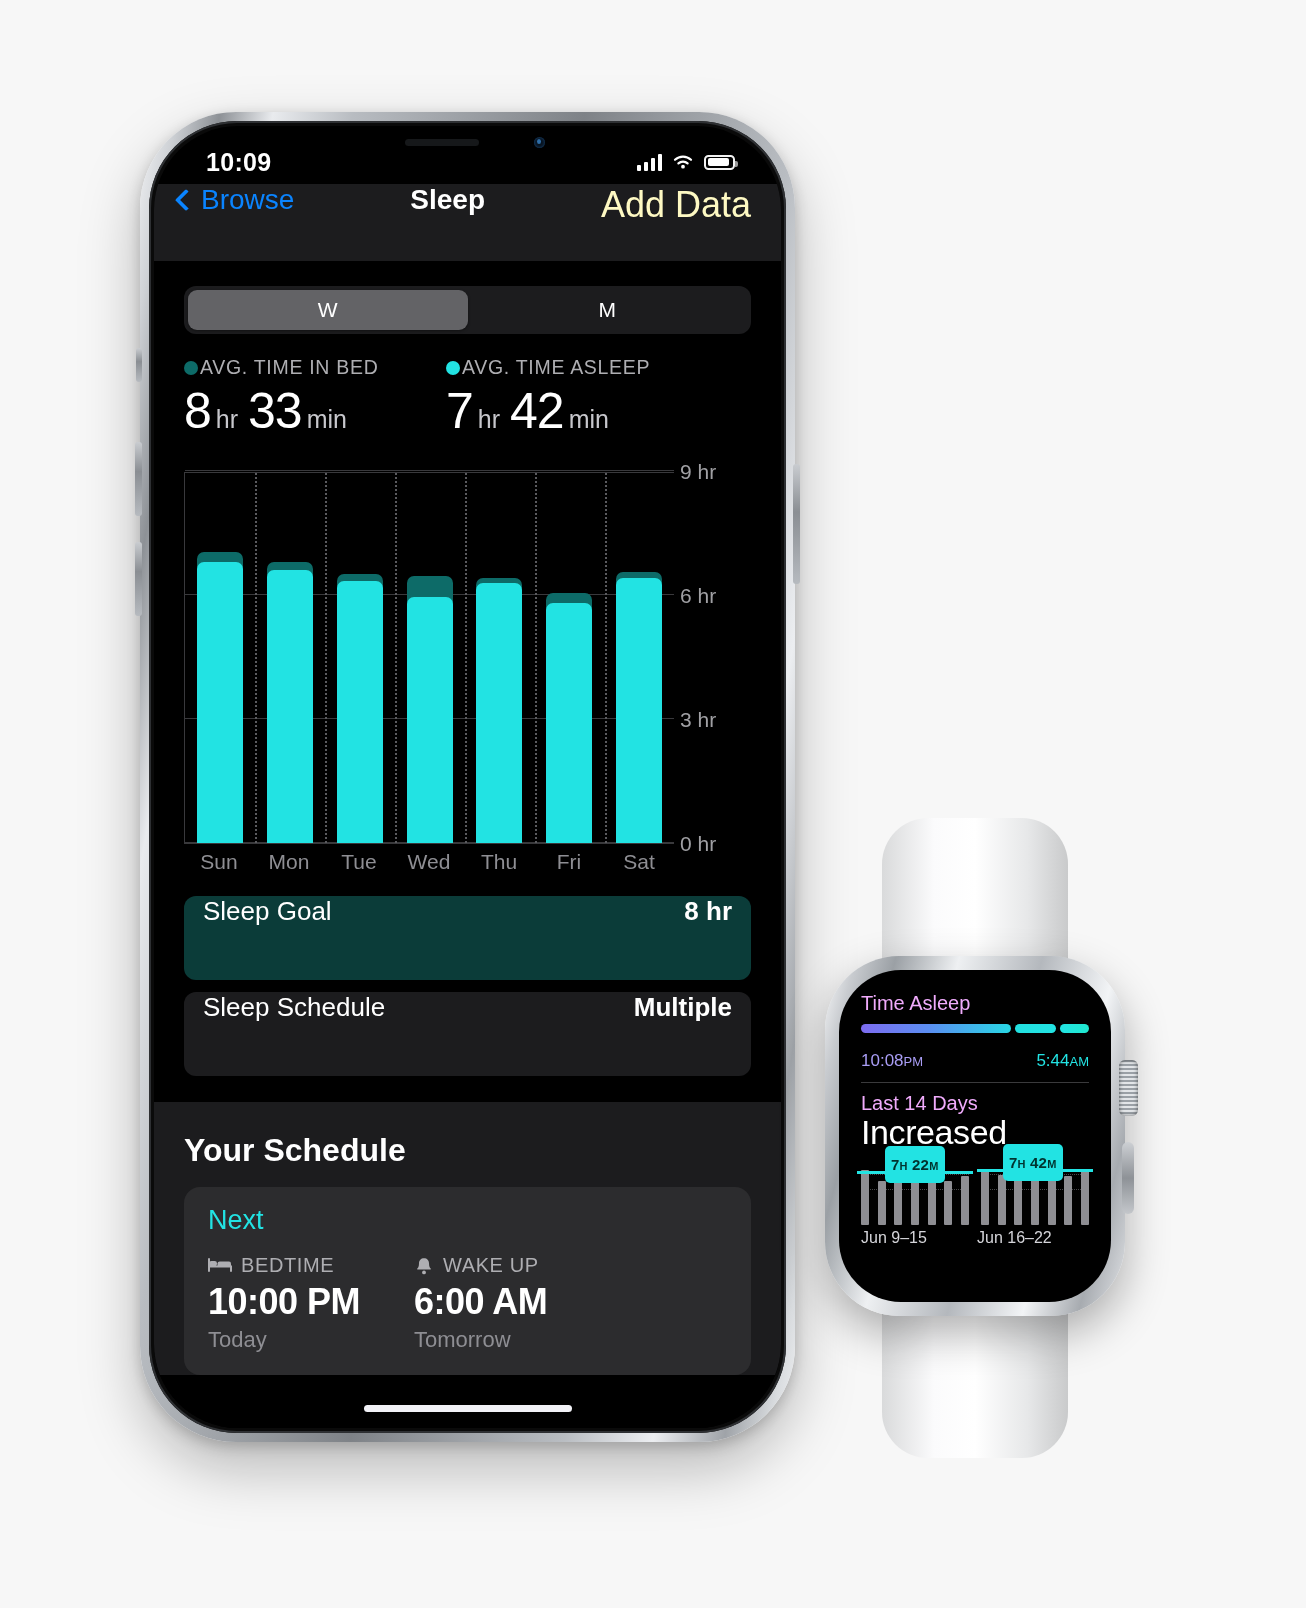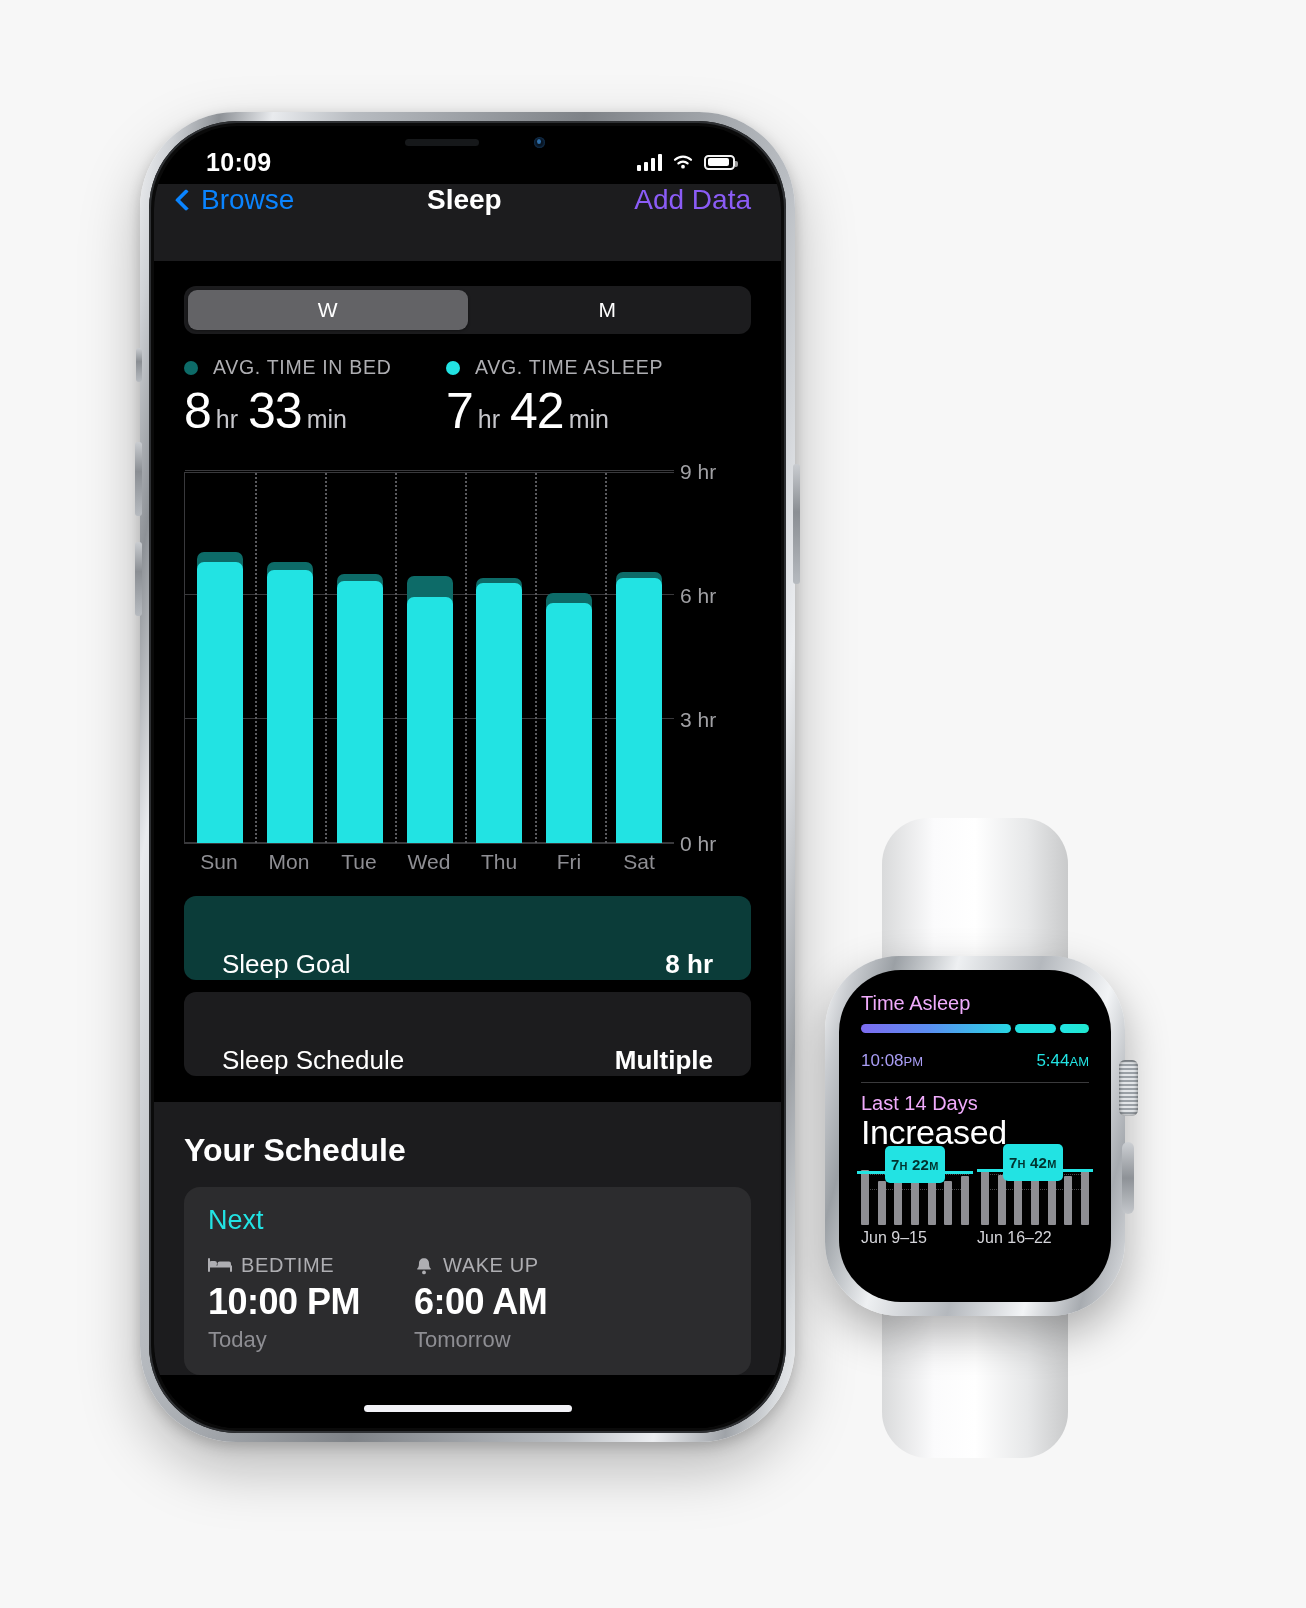--- a/index.html
+++ b/index.html
@@ -98,35 +98,35 @@
     display: flex; align-items: flex-start; justify-content: space-between;
     padding: 0 30px 0 24px;
     border-bottom: 1px solid #000;
   }
   .nav-back { display: flex; align-items: center; gap: 4px; color:#0a84ff; }
   .nav-back .chev { width: 16px; height: 16px; border-left: 4.5px solid #0a84ff;
     border-bottom: 4.5px solid #0a84ff; transform: rotate(45deg); margin-right: 3px;
     border-radius: 2px; }
   .nav-back span { font-size: 28px; }
   .nav-title { font-size: 28px; font-weight: 700; color: #fff; }
-  .nav-action { font-size: 28px; color: #8b5cf6; }
+  .nav-action { font-size: 36px; color: #fef9c3; }
 
   
   .content { position: absolute; top: 136px; left: 0; right: 0; bottom: 0;
              background: #000; }
 
   .seg-wrap { margin: 24px 30px 0 30px; background: #1c1c1e; border-radius: 12px;
               display: flex; padding: 4px; height: 48px; }
   .seg { flex: 1; display: flex; align-items: center; justify-content: center;
          border-radius: 9px; color: #fff; font-size: 21px; }
   .seg.active { background: #636366; box-shadow: 0 1px 3px rgba(0,0,0,.4); }
 
   .stats { display: flex; margin: 22px 0 0 30px; }
   .stat { width: 262px; }
-  .stat-head { display: flex; align-items: center; gap: 15px; }
+  .stat-head { display: flex; align-items: center; gap: 2px; }
   .dot { width: 14px; height: 14px; border-radius: 50%; display: block; }
   .stat-label { font-size: 19.5px; color: #aeaeb2; letter-spacing: .7px; }
   .stat-val { margin-top: 3px; color: #fff; display: flex; align-items: baseline; }
   .big { font-size: 50px; font-weight: 400; letter-spacing: -1px; }
   .unit { font-size: 25px; color: #c7c7cc; margin: 0 10px 0 5px; }
   .daterange { margin: 8px 0 0 30px; font-size: 23px; color: #d0d0d4; }
 
   
   .chart-area { position: relative; margin: 14px 0 0 30px; width: 595px; height: 420px; }
   .plot {
@@ -147,22 +147,22 @@
     background: #22e3e3; border-radius: 7px 7px 0 0;
   }
   .ylabels { position: absolute; left: 496px; top: 0; width: 100px; height: 408px; }
   .ylab { position: absolute; font-size: 21px; color: #a0a0a4; transform: translateY(-50%); }
   .xlabels { position: absolute; left: 0; top: 396px; width: 490px; display: flex; }
   .xlab { flex: 1; text-align: center; font-size: 21px; color: #8e8e93; }
 
   
   .row {
     margin: 12px 30px 0 30px; height: 84px; border-radius: 12px;
-    display: flex; align-items: flex-end; justify-content: space-between;
-    padding: 0 38px; color: #fff;
+    display: flex; align-items: flex-start; justify-content: space-between;
+    padding: 0 19px; color: #fff;
   }
   .row.goal { background: #0b3c39; margin-top: 22px; }
   .row.schedule { background: #1c1c1e; }
   .row-label { font-size: 26px; }
   .row-value { font-size: 26px; font-weight: 700; }
 
   .divider-gap { height: 26px; background: #000; }
 
   .sched-sec { background: #1c1c1e; padding: 30px 30px 0 30px; min-height: 240px; }
   .sched-title { font-size: 32px; font-weight: 700; color: #fff; }

